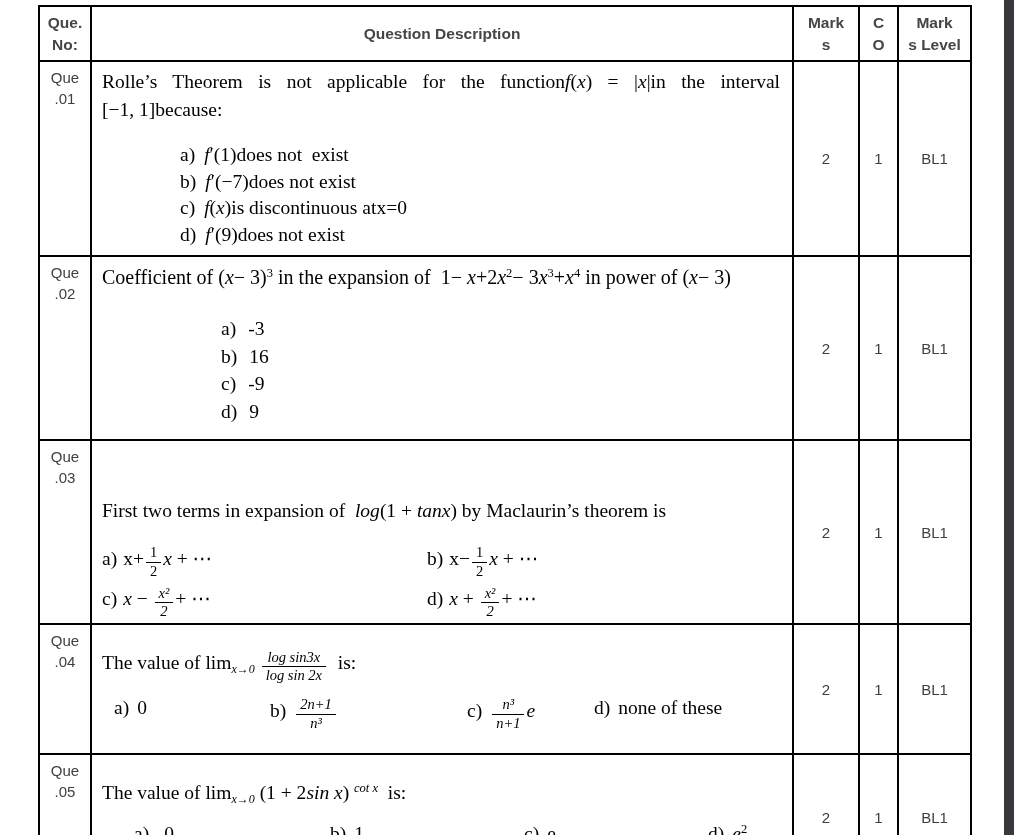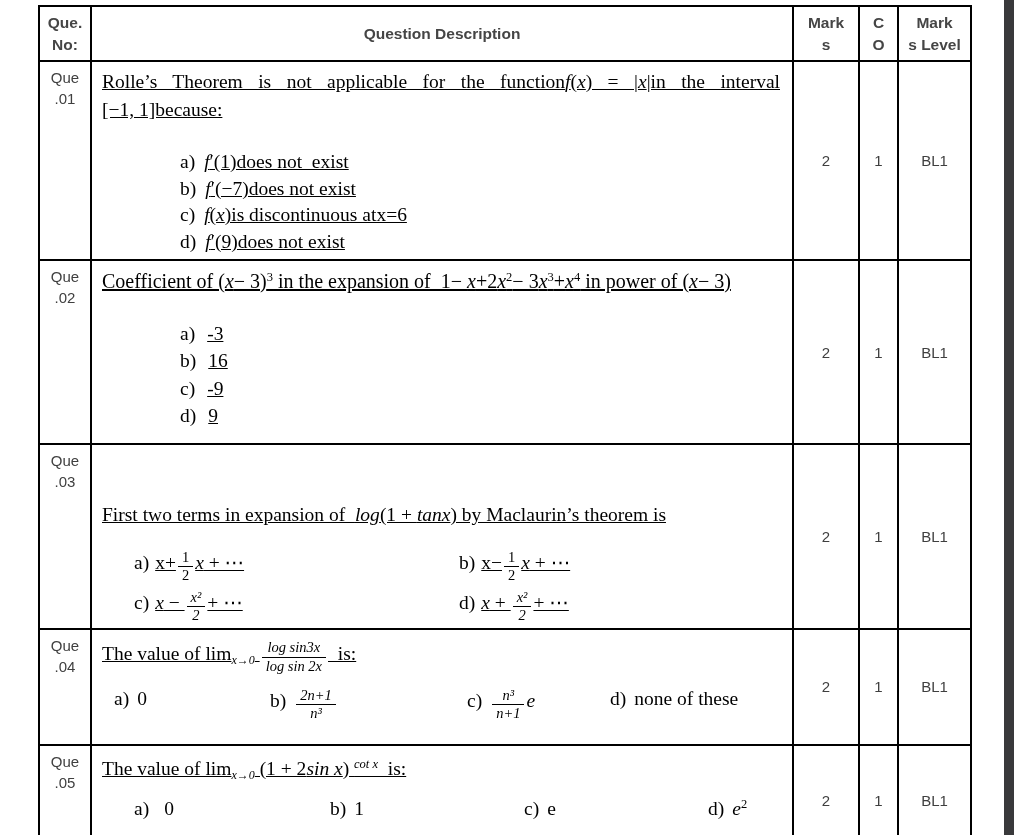--- a/index.html
+++ b/index.html
@@ -56,21 +56,20 @@
     color: #3f3f3f;
     text-align: center;
     vertical-align: middle;
   }
   
   td.qdesc {
     font-family: "Liberation Serif", serif;
     font-size: 19.5px;
     color: #000;
     padding: 4px 12px 4px 10px;
-    text-decoration: underline;
   }
   .qbody { line-height: 1.42; }
   .qbody .bline { white-space: pre-wrap; }
   .qbody .bline.justify {
     white-space: normal;
     text-align: justify;
     text-align-last: justify;
   }
   .mi { font-style: italic; }
   .msup { font-size: 12.5px; position: relative; top: -7px; }
@@ -96,40 +95,40 @@
 
   .lay-grid2 { display: grid; grid-template-columns: 325px auto; }
   .lay-grid2 .opt-label { margin-right: 6px; }
 
   .lay-abs { height: 52px; }
   .lay-abs .opt { position: absolute; top: 0; white-space: nowrap; }
   .lay-abs .opt-label { margin-right: 8px; }
 
   
   .q1 .qbody { margin-top: 2px; }
-  .q1 .opts { margin-top: 26px; margin-left: 78px; }
+  .q1 .opts { margin-top: 19px; margin-left: 78px; }
   .q1 .opt { line-height: 26.5px; }
 
   .q2 .qbody { margin-top: 2px; font-size: 20px; }
-  .q2 .opts { margin-top: 24px; margin-left: 78px; }
+  .q2 .opts { margin-top: 24px; margin-left: 119px; }
   .q2 .opt { line-height: 27.5px; }
   .q2 .opt-label { margin-right: 12px; }
 
   .q3 .qbody { margin-top: 52px; }
   .q3 .opts { margin-top: 14px; }
-  .q3 .opt { line-height: 40px; margin-left: 32px; }
-
-  .q4 .qbody { margin-top: 6px; }
+  .q3 .opt { line-height: 40px; }
+
+  .q4 .qbody { margin-top: 20px; }
   .q4 .opts { margin-top: 14px; }
   .q4 .opt:nth-child(1) { left: 12px; }
   .q4 .opt:nth-child(2) { left: 168px; }
   .q4 .opt:nth-child(3) { left: 365px; }
-  .q4 .opt:nth-child(4) { left: 508px; }
-
-  .q5 .qbody { margin-top: 5px; }
+  .q4 .opt:nth-child(4) { left: 492px; }
+
+  .q5 .qbody { margin-top: 20px; }
   .q5 .opts { margin-top: 16px; }
   .q5 .opt:nth-child(1) { left: 32px; }
   .q5 .opt:nth-child(2) { left: 228px; }
   .q5 .opt:nth-child(3) { left: 422px; }
   .q5 .opt:nth-child(4) { left: 606px; }
   .q5 .opt:nth-child(1) .opt-label { margin-right: 15px; }
 </style>
 </head>
 <body>
 
@@ -160,21 +159,21 @@
           <td class="qno">Que
 .01</td>
           <td class="qdesc q1">
             <div class="qbody">
               <div class="bline justify"><span>Rolle’s Theorem is not applicable for the function</span><span class="mi">f</span><span>(</span><span class="mi">x</span><span>) = |</span><span class="mi">x</span><span>|in the interval</span></div>
               <div class="bline"><span>[−1, 1]because:</span></div>
             </div>
             <div class="opts lay-list">
               <span class="opt"><span class="opt-label">a)</span><span class="opt-body"><span class="mi">f</span><span>′(1)does not  exist</span></span></span>
               <span class="opt"><span class="opt-label">b)</span><span class="opt-body"><span class="mi">f</span><span>′(−7)does not exist</span></span></span>
-              <span class="opt"><span class="opt-label">c)</span><span class="opt-body"><span class="mi">f</span><span>(</span><span class="mi">x</span><span>)is discontinuous atx=6</span></span></span>
+              <span class="opt"><span class="opt-label">c)</span><span class="opt-body"><span class="mi">f</span><span>(</span><span class="mi">x</span><span>)is discontinuous atx=0</span></span></span>
               <span class="opt"><span class="opt-label">d)</span><span class="opt-body"><span class="mi">f</span><span>′(9)does not exist</span></span></span>
             </div>
           </td>
           <td class="vcell">2</td>
           <td class="vcell">1</td>
           <td class="vcell">BL1</td>
         </tr>
         <tr style="height: 184px;">
           <td class="qno">Que
 .02</td>

